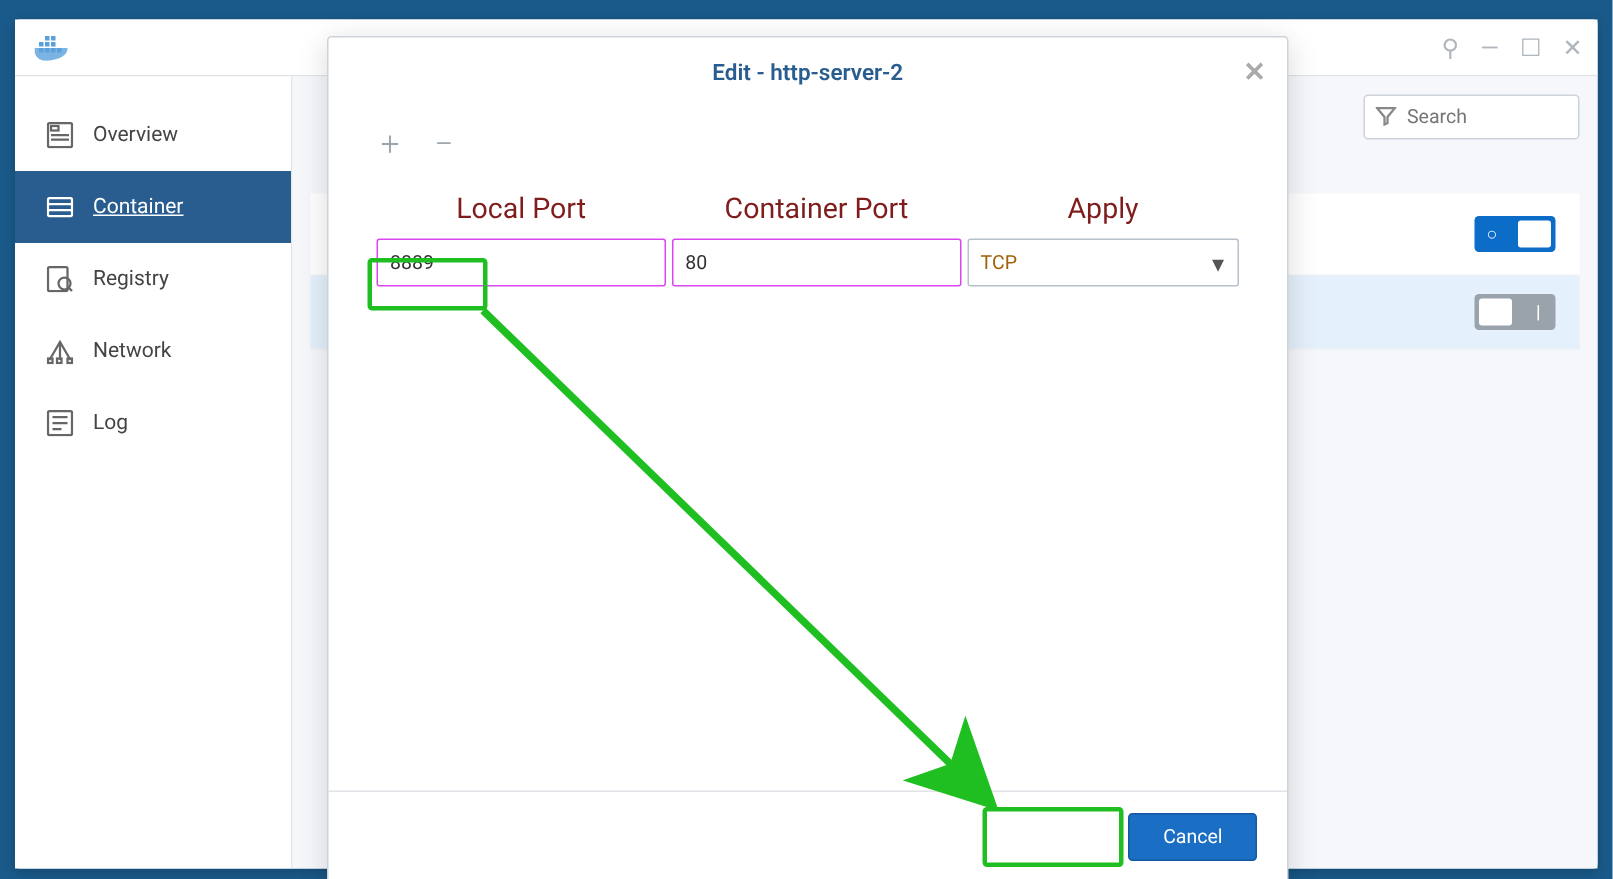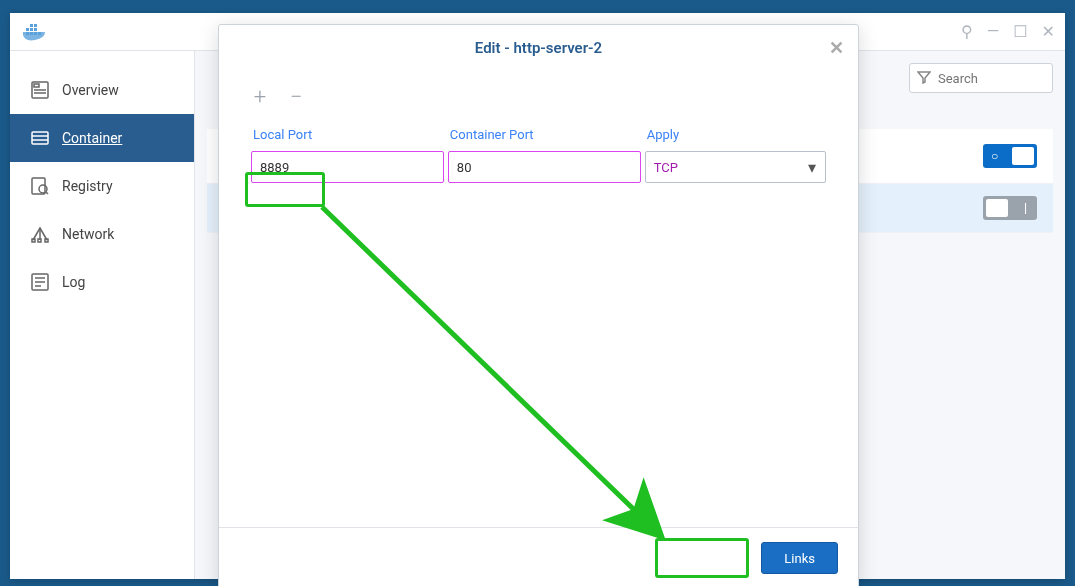--- a/index.html
+++ b/index.html
@@ -187,24 +187,24 @@
       display: flex; align-items: center; justify-content: center;
       color: #9aa2ab; font-size: 22px; font-weight: 300;
       cursor: pointer;
     }
     
     .port-table {
       width: 100%;
       border-collapse: collapse;
     }
     .port-table th {
-      text-align: left;
-      font-size: 13px;
+      text-align: center;
+      font-size: 19px;
       font-weight: normal;
-      color: #3b82f6;
+      color: #7f1d1d;
       padding: 6px 4px;
     }
     .port-table td {
       padding: 3px 2px;
     }
     .port-input {
       width: 100%;
       height: 32px;
       border: 1px solid #d946ef;
       border-radius: 2px;
@@ -212,21 +212,21 @@
       font-size: 13px;
       color: #333;
     }
     .port-select {
       width: 100%;
       height: 32px;
       border: 1px solid #b7c0cb;
       border-radius: 2px;
       padding: 0 28px 0 8px;
       font-size: 13px;
-      color: #a21caf;
+      color: #a16207;
       appearance: none;
       background: #fff;
       position: relative;
     }
     .select-wrap { position: relative; }
     .select-wrap::after {
       content: "▾";
       position: absolute; right: 10px; top: 7px;
       color: #555; pointer-events: none;
     }
@@ -417,21 +417,21 @@
           <td><input class="port-input" value="8889" style=""></td>
           <td><input class="port-input" value="80" style=""></td>
           <td>
               <div class="select-wrap"><select class="port-select"><option>TCP</option></select></div>
             </td>
         </tr>
       </tbody>
     </table>
   </div>
   <div class="modal-footer">
-    <button class="btn btn-primary">Links</button>
+    <button class="btn btn-primary">Cancel</button>
   </div>
 </div>
 
 <div class="highlight-box" style="top:172px; left:245px; width:80px; height:35px;"></div>
 <div class="highlight-box" style="top:538px; left:655px; width:94px; height:40px;"></div>
 
 <svg class="arrow-svg" style="top:0; left:0;" width="1075" height="586">
   <defs>
     <marker id="ah" markerWidth="12" markerHeight="12" refX="9" refY="6" orient="auto">
       <path d="M0,0 L12,6 L0,12 L3,6 Z" fill="#1fbf22"></path>

